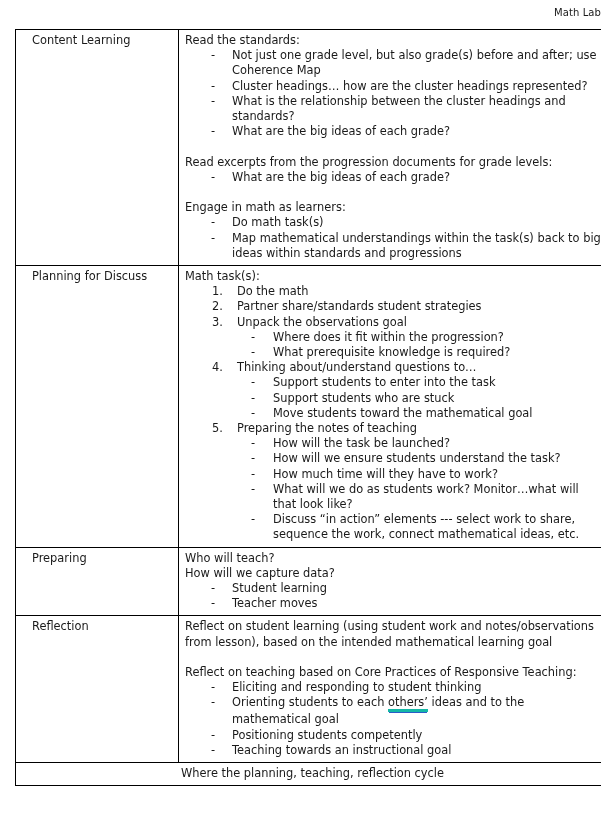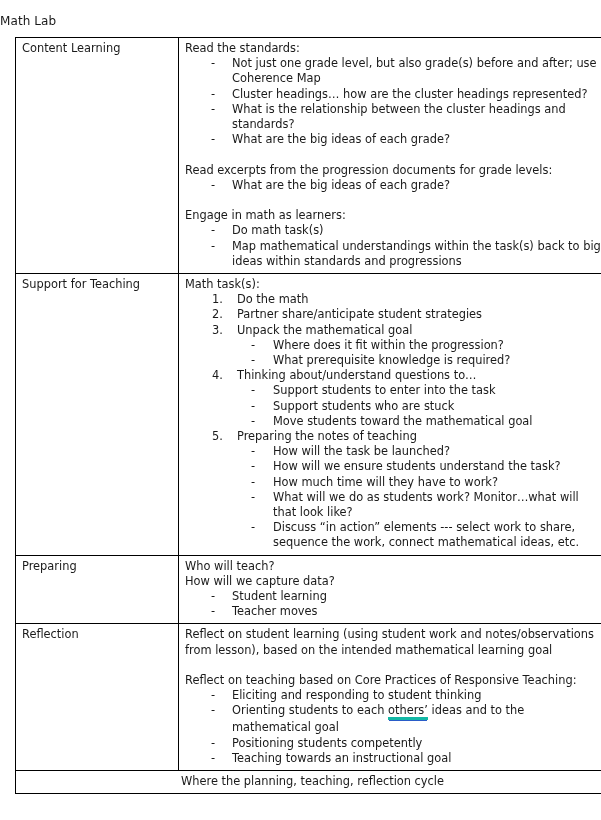--- a/index.html
+++ b/index.html
@@ -15,24 +15,24 @@
     color: #000000;
     overflow: hidden;
   }
   .page {
     position: relative;
     width: 601px;
     height: 820px;
     box-sizing: border-box;
   }
   .doc-title {
-    text-align: left;
-    font-size: 12px;
+    text-align: right;
+    font-size: 10px;
     line-height: 14px;
-    padding-top: 14px;
+    padding-top: 6px;
     padding-bottom: 9px;
     color: #1a1a1a;
     letter-spacing: 0.1px;
   }
   table.lab-table {
     border-collapse: collapse;
     table-layout: fixed;
     width: 571px;
     margin-left: 15px;
     border: 1.1px solid #000;
@@ -51,20 +51,21 @@
   td.col-body {
     width: 418px;
   }
   td.full-span {
     text-align: center;
     padding-top: 9px;
     padding-bottom: 11px;
   }
   .phase-name {
     white-space: nowrap;
+    margin-left: 10px;
   }
   .lead {
     margin: 0;
   }
   .blank-line {
     height: 15.2px;
     line-height: 15.2px;
     font-size: 11.4px;
   }
   
@@ -160,33 +161,33 @@
           <div class="lead">Engage in math as learners:</div>
           <ul class="dash">
             <li>Do math task(s)</li>
             <li>Map mathematical understandings within the task(s) back to big ideas within standards and progressions</li>
           </ul>
         </td>
       </tr>
 
       <tr>
         <td class="col-label">
-          <div class="phase-name">Support for Teaching</div>
+          <div class="phase-name">Planning for Discuss</div>
         </td>
         <td class="col-body">
           <div class="lead">Math task(s):</div>
           <ol class="numbered">
             <li>
               <span>Do the math</span>
             </li>
             <li>
-              <span>Partner share/anticipate student strategies</span>
-            </li>
-            <li>
-              <span>Unpack the mathematical goal</span>
+              <span>Partner share/standards student strategies</span>
+            </li>
+            <li>
+              <span>Unpack the observations goal</span>
               <ul class="dash sub">
                 <li>Where does it fit within the progression?</li>
                 <li>What prerequisite knowledge is required?</li>
               </ul>
             </li>
             <li>
               <span>Thinking about/understand questions to…</span>
               <ul class="dash sub">
                 <li>Support students to <span class="grammar-dotted">enter into</span> the task</li>
                 <li>Support students who are stuck</li>

